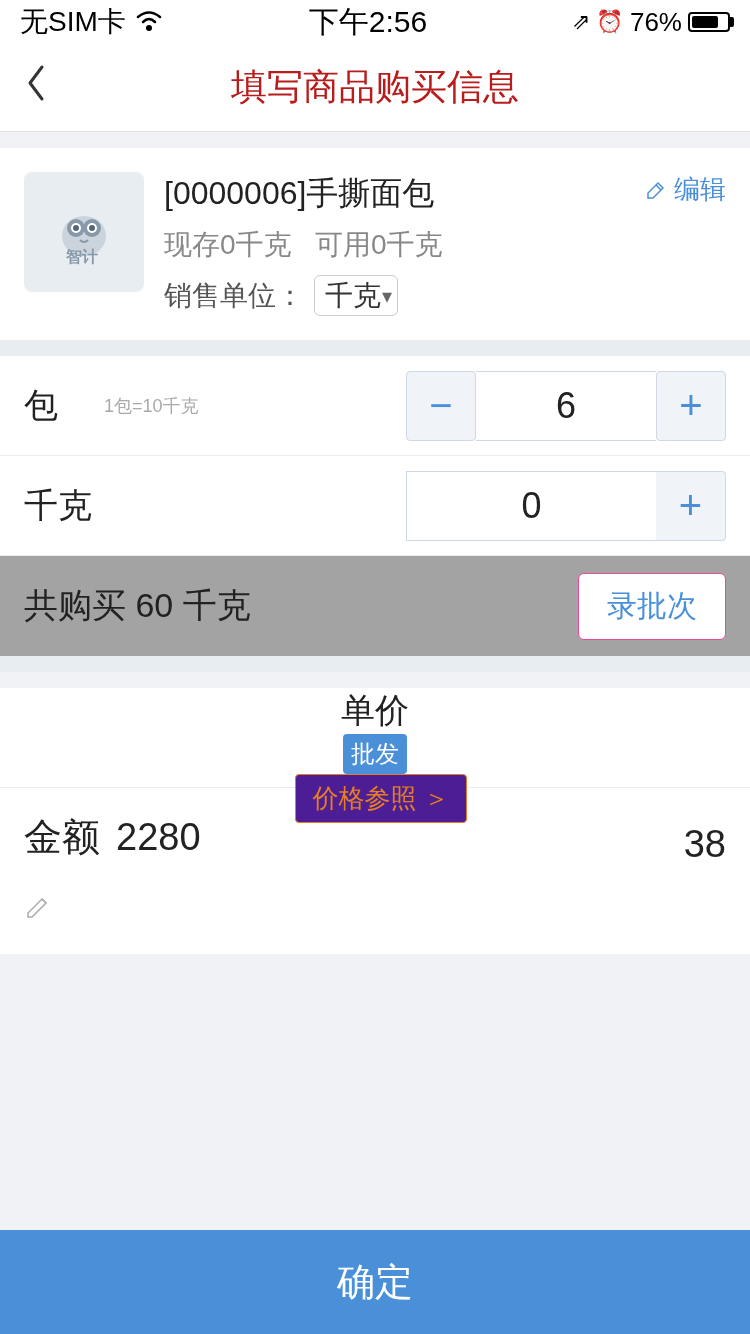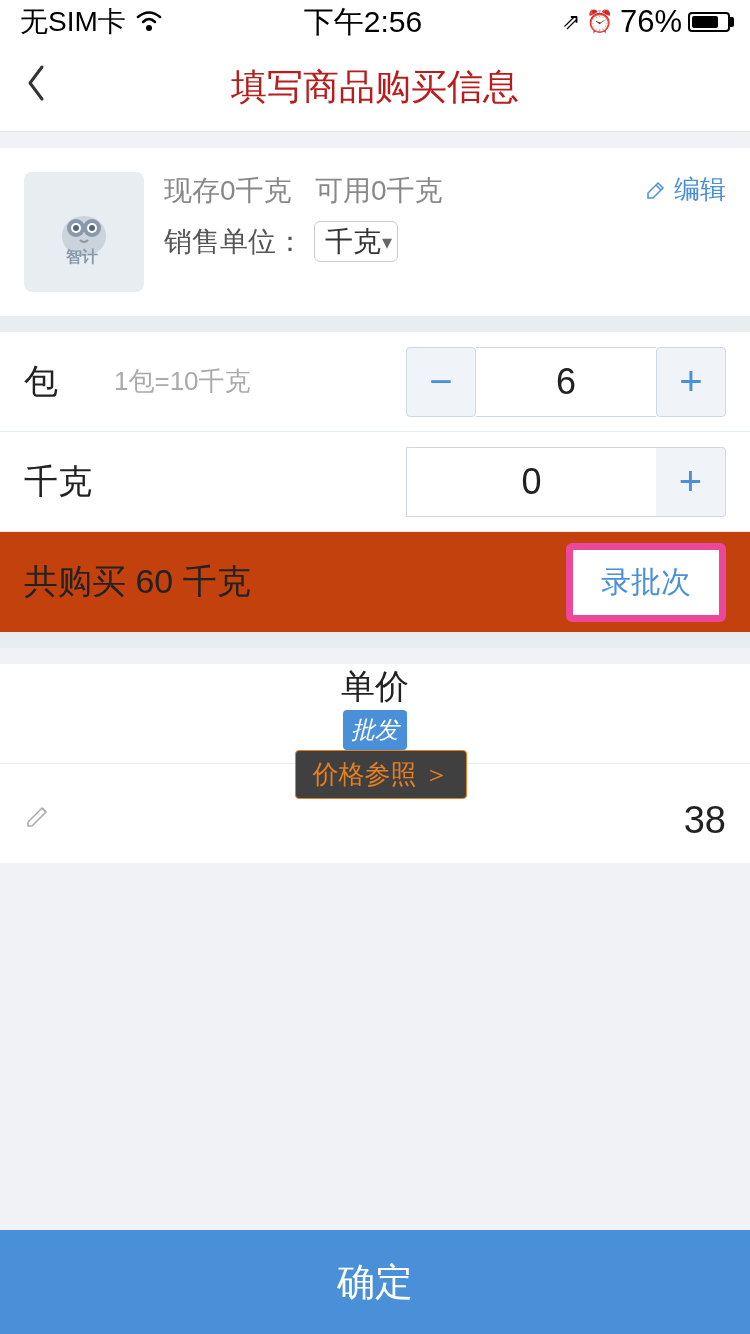--- a/index.html
+++ b/index.html
@@ -167,23 +167,22 @@
       padding: 0 24px;
       height: 100px;
       border-bottom: 1px solid #e8edf2;
     }
     .input-label {
       font-size: 34px;
       color: #222;
       min-width: 80px;
     }
     .input-hint {
-      font-size: 26px;
+      font-size: 18px;
       color: #aaa;
-      margin-left: 10px;
       flex: 1;
     }
     .qty-control {
       display: flex;
       align-items: center;
       gap: 0;
       margin-left: auto;
     }
     .qty-btn {
       width: 70px;
@@ -222,34 +221,34 @@
       border: 1px solid #d0d8e4;
       border-right: none;
       text-align: center;
       font-size: 36px;
       color: #222;
       background: #fff;
     }
 
     
     .total-row {
-      background: #c2410c;
+      background: #a3a3a3;
       display: flex;
       align-items: center;
       padding: 0 24px;
       height: 100px;
       margin-top: 0;
     }
     .total-text {
       font-size: 34px;
       color: #222;
       flex: 1;
     }
     .batch-btn {
-      border: 7px solid #ec4899;
+      border: 1px solid #ec4899;
       color: #4a90d9;
       background: #fff;
       padding: 12px 28px;
       border-radius: 6px;
       font-size: 30px;
       cursor: pointer;
     }
 
     
     .price-section {
@@ -262,26 +261,25 @@
       border-bottom: 1px solid #e8edf2;
       flex-direction: column;
     }
     .price-label { font-size: 34px; color: #222; }
     .badge-blue {
       background: #4a90d9;
       color: #fff;
       font-size: 24px;
       padding: 4px 8px;
       border-radius: 4px;
-      font-style: italic;
     }
     .price-ref-btn {
       border: 1px solid #e67e22;
       color: #e67e22;
-      background: #404040;
+      background: #4c1d95;
       font-size: 26px;
       padding: 6px 16px;
       border-radius: 4px;
       margin-left: 12px;
       display: flex;
       align-items: flex-end;
       gap: 4px;
       cursor: pointer;
     }
     .price-value {
@@ -350,21 +348,21 @@
         <circle cx="15" cy="19" r="3" fill="#000"></circle>
         <path d="M9 13 Q15 7 21 13" stroke="#000" stroke-width="2.5" fill="none" stroke-linecap="round"></path>
         <path d="M4 8 Q15 -1 26 8" stroke="#000" stroke-width="2.5" fill="none" stroke-linecap="round"></path>
       </svg>
     </span>
   </div>
   <div class="status-center">下午2:56</div>
   <div class="status-right">
     <span style="font-size:22px;">⇗</span>
     <span style="font-size:22px;">⏰</span>
-    <span style="font-size:31px;">76%</span>
+    <span style="font-size:26px;">76%</span>
     <div class="battery-bar">
       <div class="battery-fill"></div>
     </div>
   </div>
 </div>
 
 <div class="nav-bar">
   <span class="nav-back">
     <svg width="24" height="40" viewBox="0 0 24 40">
       <path d="M18 4 L6 20 L18 36" stroke="#333" stroke-width="3" fill="none" stroke-linecap="round" stroke-linejoin="round"></path>
@@ -382,20 +380,23 @@
       <circle cx="44" cy="32" r="9" fill="#8899aa"></circle>
       <circle cx="28" cy="32" r="5" fill="#fff"></circle>
       <circle cx="44" cy="32" r="5" fill="#fff"></circle>
       <circle cx="28" cy="32" r="3" fill="#556677"></circle>
       <circle cx="44" cy="32" r="3" fill="#556677"></circle>
       <path d="M32 44 Q36 48 40 44" stroke="#8899aa" stroke-width="2" fill="none"></path>
       <text x="18" y="66" font-size="16" fill="#8899aa" font-weight="bold">智计</text>
     </svg>
   </div>
   <div class="product-info">
+    <div class="product-name">
+      <span>[0000006]</span><span>手撕面包</span>
+    </div>
     <div class="product-stock">
       <span>现存0千克</span>&nbsp;&nbsp;
       <span>可用0千克</span>
     </div>
     <div class="product-unit-row">
       <span>销售单位：</span>
       <div class="unit-select-wrapper">
         <select class="unit-select">
           <option>千克</option>
         </select>
@@ -443,20 +444,24 @@
 <div class="price-section">
   <span class="price-label">单价</span>
   <span class="badge-blue">批发</span>
   <button class="price-ref-btn">
     <span>价格参照 ＞</span>
   </button>
   <span class="price-value">38</span>
 </div>
 
 <div class="amount-section">
+  <div class="amount-row">
+    <span class="amount-label">金额</span>
+    <span class="amount-value">2280</span>
+  </div>
   <div class="remark-row">
     <span class="pencil-icon">
       <svg width="28" height="28" viewBox="0 0 28 28">
         <path d="M4 22 L8 22 L22 8 L18 4 L4 18 Z" stroke="#aaa" stroke-width="1.5" fill="none"></path>
         <path d="M18 4 L22 8" stroke="#aaa" stroke-width="1.5"></path>
         <path d="M4 22 L8 22 L4 22 Z" fill="#aaa"></path>
       </svg>
     </span>
   </div>
 </div>

